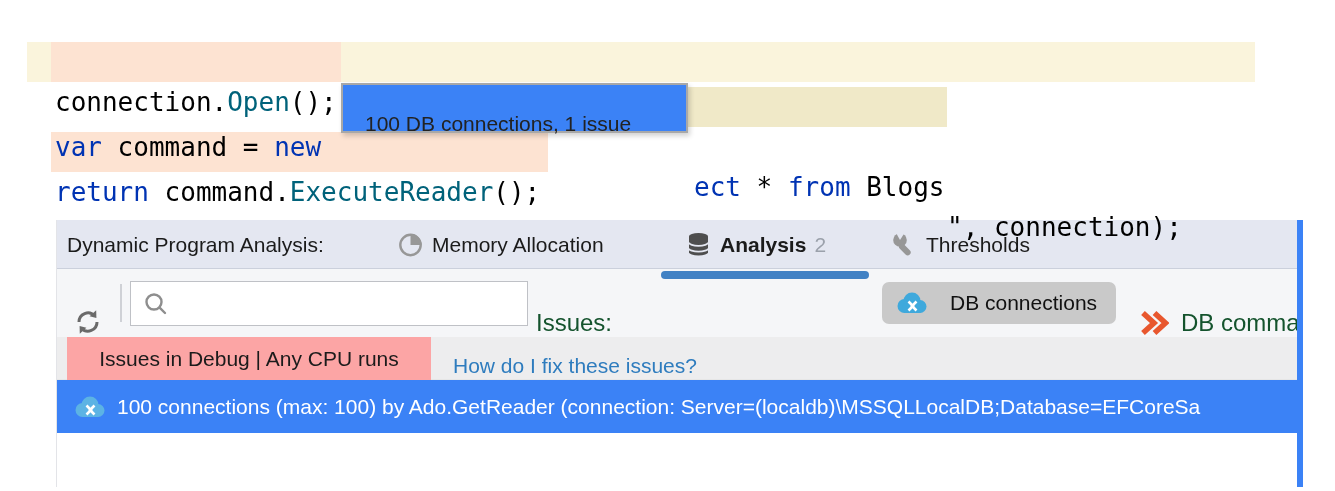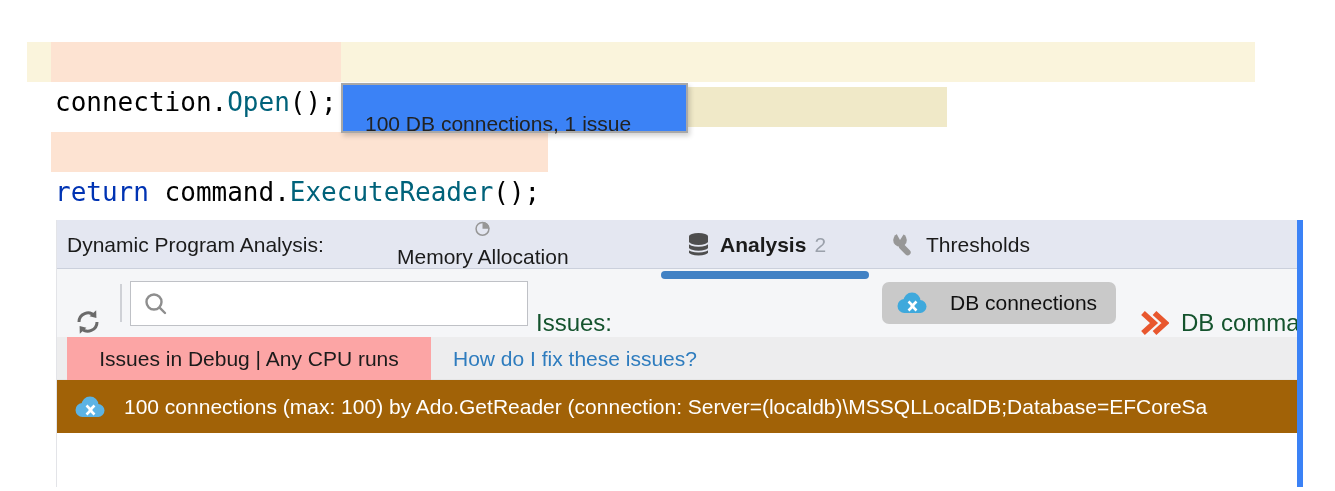--- a/index.html
+++ b/index.html
@@ -39,58 +39,63 @@
   #searchbox input{border:none;outline:none;flex:1;height:90%;font-size:20px;background:transparent;
                    font-family:"Liberation Sans",sans-serif;}
   #chip{position:absolute;left:825px;top:13px;height:42px;width:234px;background:#c9c9c9;
         border-radius:7px;display:flex;align-items:center;gap:21px;padding-left:13px;
         box-sizing:border-box;font-size:21px;color:#111;white-space:nowrap;}
 
   #tabbar{position:absolute;left:0;top:117px;right:0;height:43px;background:#ededee;
           border-bottom:1px solid #e6e6e6;box-sizing:border-box;}
   #active-tab{position:absolute;left:10px;top:0;width:364px;height:43px;background:#fca5a5;
               display:flex;align-items:center;justify-content:center;font-size:21px;color:#1b1b1b;white-space:nowrap;}
-  #help-link{position:absolute;left:380px;top:0;height:43px;display:flex;align-items:center;
+  #help-link{position:absolute;left:380px;top:7px;height:43px;display:flex;align-items:center;
              padding-left:16px;font-size:21px;color:#2e7cbe;white-space:nowrap;cursor:pointer;}
 
-  #bluerow{position:absolute;left:0;top:160px;right:0;height:53px;background:#a16207;
-           display:flex;align-items:center;gap:17px;padding-left:16px;box-sizing:border-box;}
+  #bluerow{position:absolute;left:0;top:160px;right:0;height:53px;background:#3b82f6;
+           display:flex;align-items:center;gap:10px;padding-left:16px;box-sizing:border-box;}
   #bluerow .rowtxt{font-size:21px;color:#ffffff;white-space:pre;}
 </style>
 </head>
 <body>
 
 <div id="page">
 
   <div class="hl" style="left:27px;top:42px;width:1228px;background:#faf4dc;"></div>
   <div class="hl" style="left:51px;top:42px;width:290px;background:#fde3d2;"></div>
   <div class="hl" style="left:684px;top:87px;width:263px;background:#f0e9c8;"></div>
   <div class="hl" style="left:51px;top:132px;width:497px;background:#fde3d2;"></div>
 
   <div class="code-line" style="left:0;top:42px;width:1335px;">
     <span class="abs" style="left:55px;"><span>connection.</span><span class="mth">Open</span><span>();</span></span>
   </div>
 
+  <div class="code-line" style="left:0;top:87px;width:1335px;">
+    <span class="abs" style="left:55px;"><span class="kw">var</span><span> command = </span><span class="kw">new</span></span>
+    <span class="abs" style="left:694px;"><span class="kw">ect</span><span> * </span><span class="kw">from</span><span> Blogs</span></span>
+    <span class="abs" style="left:947px;"><span>", connection);</span></span>
+  </div>
 
   <div class="code-line" style="left:0;top:132px;width:1335px;">
     <span class="abs" style="left:55px;"><span class="kw">return</span><span> command.</span><span class="mth">ExecuteReader</span><span>();</span></span>
   </div>
 
   <div id="tooltip">
     <span>100 DB connections, 1 issue</span>
   </div>
 
   <div id="panel">
 
     <div id="hdr">
       <div class="hitem" style="left:10px;">
         <span>Dynamic Program Analysis:</span>
       </div>
 
-      <div class="hitem" style="left:340px;flex-direction:column;">
+      <div class="hitem" style="left:340px;">
         <svg width="27" height="27" viewBox="0 0 27 27">
           <circle cx="13.5" cy="14" r="10.2" fill="none" stroke="#979797" stroke-width="2.4"></circle>
           <path d="M13.5 14 L13.5 3 A11 11 0 0 1 24.5 14 Z" fill="#979797"></path>
         </svg>
         <span>Memory Allocation</span>
       </div>
 
       <div class="hitem" style="left:628px;font-weight:600;">
         <svg width="27" height="27" viewBox="0 0 27 27">
           <ellipse cx="13.5" cy="5.2" rx="9.5" ry="3.2" fill="#4e4e4e"></ellipse>

